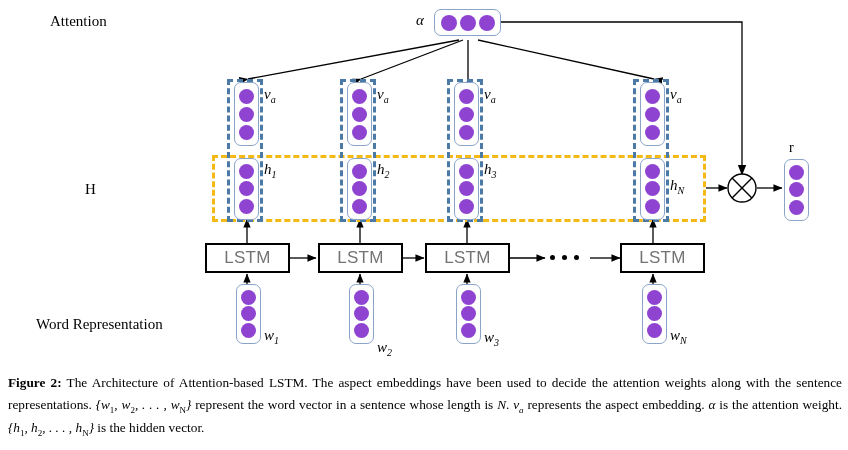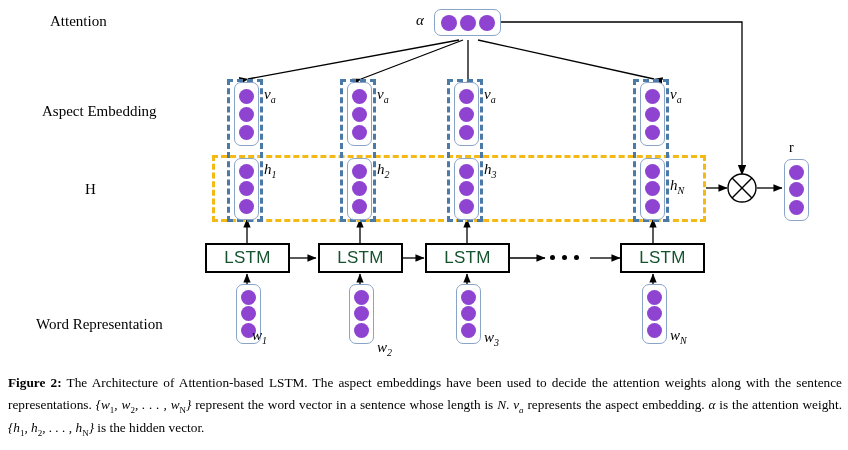--- a/index.html
+++ b/index.html
@@ -83,21 +83,21 @@
     position: absolute;
     box-sizing: border-box;
     border: 2px solid #000;
     background: #fff;
     display: flex;
     align-items: center;
     justify-content: center;
     font-family: "Liberation Sans", "DejaVu Sans", sans-serif;
     font-size: 17px;
     letter-spacing: 0.3px;
-    color: #14532d;
+    color: #737373;
   }
 
   
   .mlabel {
     position: absolute;
     font-family: "Liberation Serif", "DejaVu Serif", serif;
     font-style: italic;
     font-size: 15px;
     color: #000;
     white-space: nowrap;
@@ -182,21 +182,20 @@
     </g>
 
     <g stroke="#000" fill="#fff" stroke-width="1.4">
       <circle cx="742" cy="188" r="14"></circle>
       <line x1="732.1" y1="178.1" x2="751.9" y2="197.9"></line>
       <line x1="751.9" y1="178.1" x2="732.1" y2="197.9"></line>
     </g>
   </svg>
 
   <div class="row-label rl-attention">Attention</div>
-  <div class="row-label rl-aspect">Aspect Embedding</div>
   <div class="row-label rl-h">H</div>
   <div class="row-label rl-word">Word Representation</div>
 
   <div class="yellowbox" style="left:212px; top:155px; width:494px; height:67px;"></div>
 
   <div class="mlabel" style="left:416px; top:12px;">α</div>
   <div class="vec horiz" style="left:434px; top:9px; width:67px; height:27px;">
     <span class="dot"></span>
     <span class="dot"></span>
     <span class="dot"></span>
@@ -218,21 +217,21 @@
   </div>
   <div class="mlabel" style="left:264px; top:161px;">
     <span>h</span><sub>1</sub>
   </div>
   <div class="lstm" style="left:205px; top:243px; width:85px; height:30px;">LSTM</div>
   <div class="vec" style="left:236px; top:284px; width:25px; height:60px;">
     <span class="dot"></span>
     <span class="dot"></span>
     <span class="dot"></span>
   </div>
-  <div class="mlabel" style="left:252px; top:327px;">
+  <div class="mlabel" style="left:264px; top:327px;">
     <span>w</span><sub>1</sub>
   </div>
 
   <div class="bluebox" style="left:340px; top:79px; width:36px; height:143px;"></div>
   <div class="vec" style="left:347px; top:82px; width:25px; height:64px;">
     <span class="dot"></span>
     <span class="dot"></span>
     <span class="dot"></span>
   </div>
   <div class="mlabel" style="left:377px; top:86px;">

